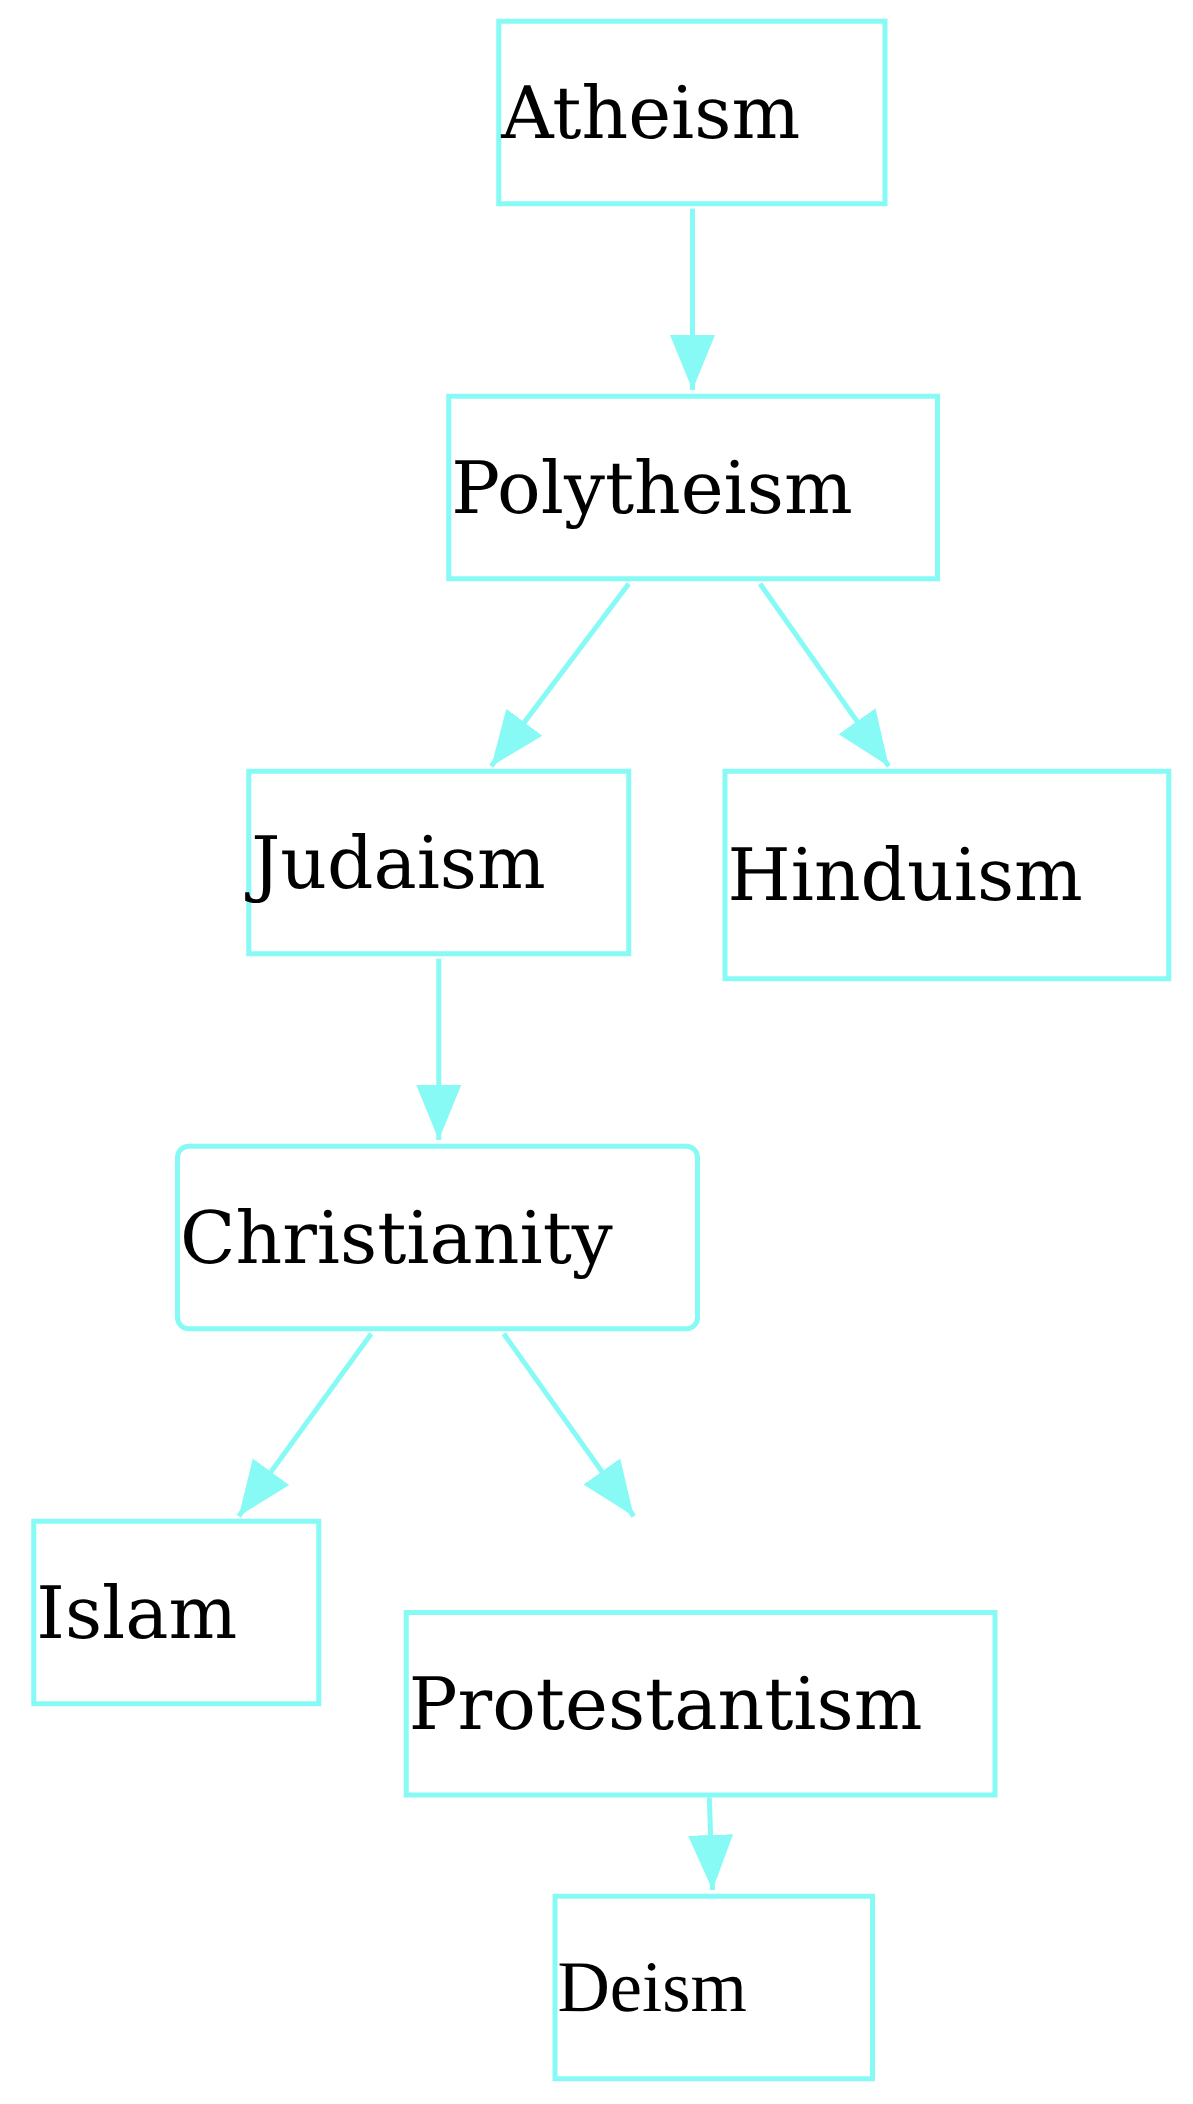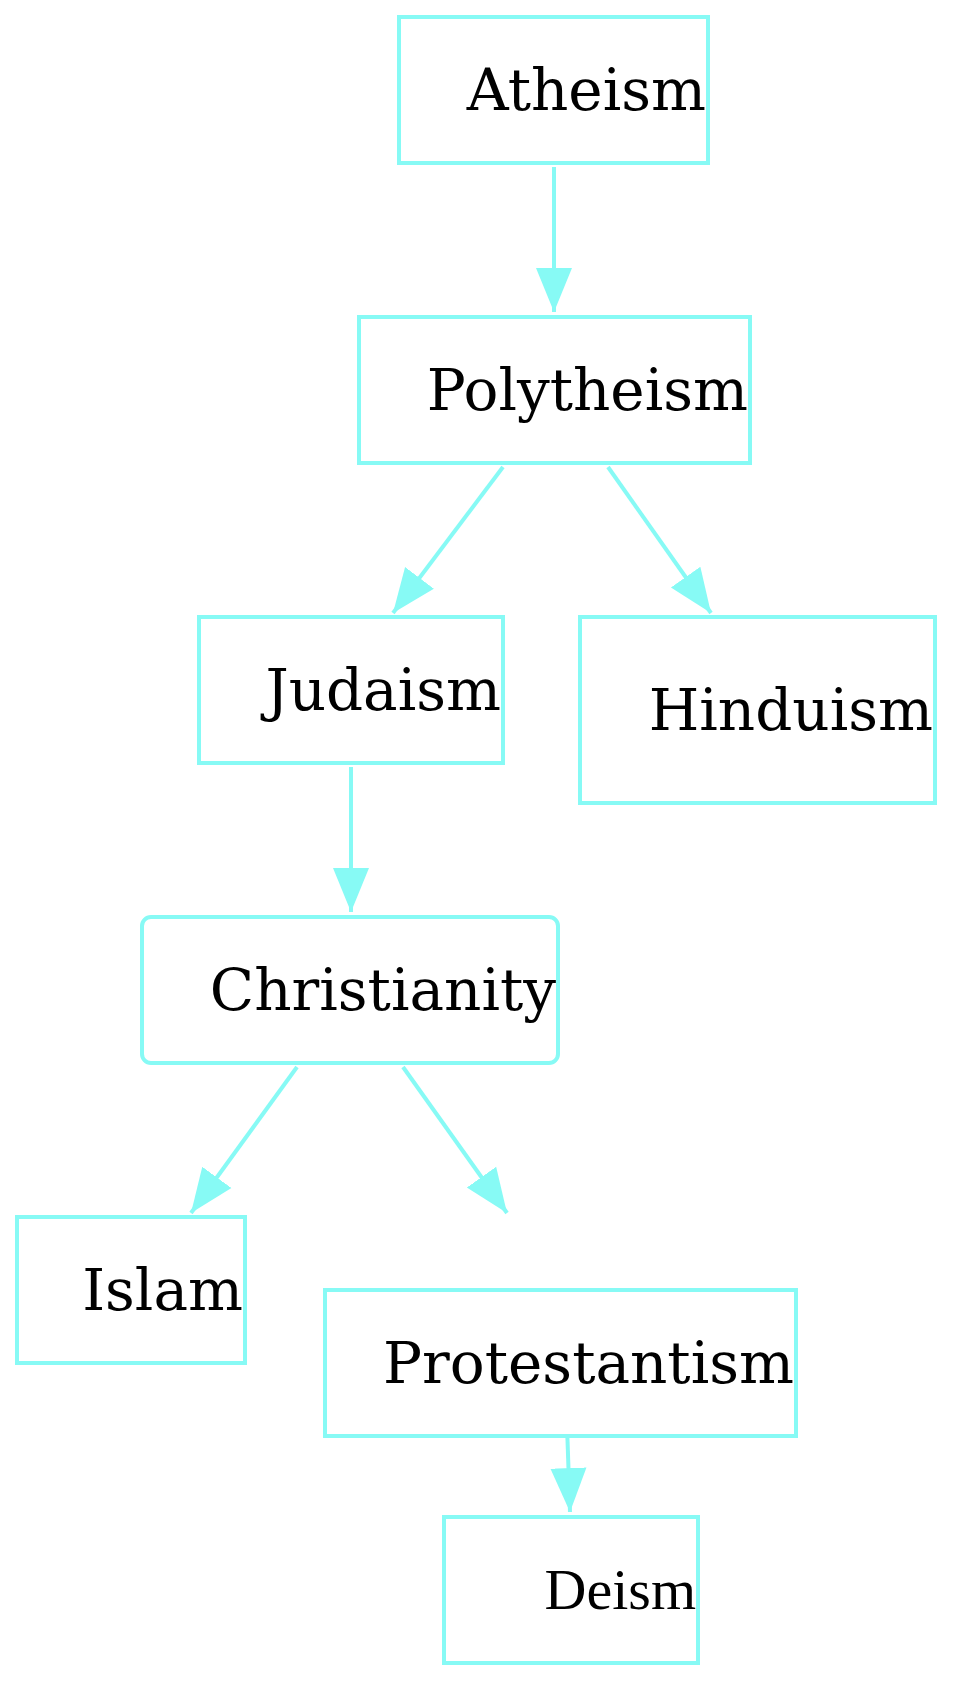--- a/index.html
+++ b/index.html
@@ -37,21 +37,21 @@
     fill: var(--accent);
     stroke: none;
   }
   .node {
     position: absolute;
     box-sizing: border-box;
     border: 4px solid var(--accent);
     background: var(--bg);
     display: flex;
     align-items: center;
-    justify-content: flex-end;
+    justify-content: flex-start;
   }
   .node-label {
     font-size: 58px;
     line-height: 1;
     color: var(--text);
     white-space: nowrap;
   }
 </style>
 </head>
 <body>
@@ -73,27 +73,27 @@
     </svg>
 <div class="node" style="left: 397px; top: 15px; width: 313px; height: 150px;">
     <span class="node-label">Atheism</span>
   </div>
     <div class="node" style="left: 357px; top: 315px; width: 395px; height: 150px;">
     <span class="node-label">Polytheism</span>
   </div>
     <div class="node" style="left: 197px; top: 615px; width: 308px; height: 150px;">
     <span class="node-label">Judaism</span>
   </div>
-    <div class="node" style="left: 578px; top: 615px; width: 359px; height: 190px;">
+    <div class="node" style="left: 578px; top: 615px; width: 359px; height: 170px;">
     <span class="node-label">Hinduism</span>
   </div>
     <div class="node" style="left: 140px; top: 915px; width: 420px; height: 150px; border-radius: 11px;">
     <span class="node-label">Christianity</span>
   </div>
-    <div class="node" style="left: 15px; top: 1215px; width: 232px; height: 150px;">
+    <div class="node" style="left: 25px; top: 1215px; width: 232px; height: 150px;">
     <span class="node-label">Islam</span>
   </div>
     <div class="node" style="left: 323px; top: 1288px; width: 475px; height: 150px;">
     <span class="node-label">Protestantism</span>
   </div>
     <div class="node" style="left: 442px; top: 1515px; width: 258px; height: 150px; font-family: Liberation Serif, serif;">
     <span class="node-label">Deism</span>
   </div>
   </div>
 

